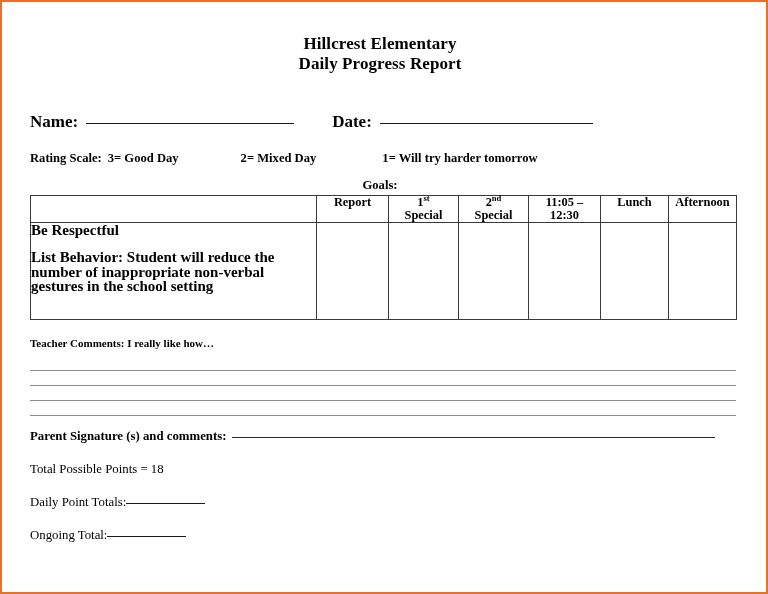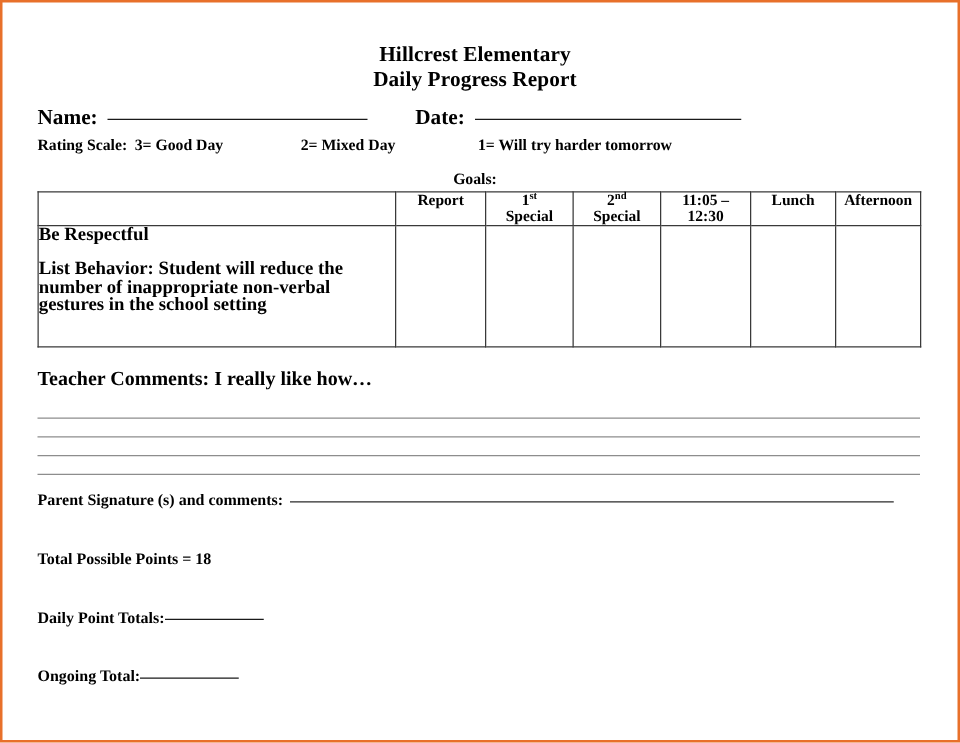--- a/index.html
+++ b/index.html
@@ -41,41 +41,41 @@
     font-weight: bold;
     font-size: 17px;
     line-height: 20px;
     letter-spacing: 0.1px;
   }
 
   
   .namedate {
     display: flex;
     align-items: baseline;
-    margin-top: 10px;
+    margin-top: 38px;
     font-weight: bold;
   }
   .field-label {
     font-size: 17px;
     font-weight: bold;
     white-space: nowrap;
   }
   .rule {
     display: inline-block;
     border-bottom: 1.6px solid #1a1a1a;
     position: relative;
     top: -3px;
   }
   .rule-name { width: 208px; margin-left: 8px; }
   .gap-namedate { width: 38px; }
   .rule-date { width: 213px; margin-left: 8px; }
 
   
   .rating {
-    margin-top: 5px;
+    margin-top: 19px;
     font-weight: bold;
     font-size: 12.6px;
     display: flex;
     white-space: nowrap;
   }
   .rating .r1 { }
   .rating .r2 { margin-left: 62px; }
   .rating .r3 { margin-left: 66px; }
 
   
@@ -129,21 +129,21 @@
   col.c-sp1      { width: 70px; }
   col.c-sp2      { width: 70px; }
   col.c-mid      { width: 72px; }
   col.c-lunch    { width: 68px; }
   col.c-after    { width: 68px; }
 
   
   .teacher-comments {
     margin-top: 17px;
     font-weight: bold;
-    font-size: 16px;
+    font-size: 11px;
   }
   .blanklines {
     margin-top: 7px;
   }
   .blankline {
     border-bottom: 1.5px solid #8d8d8d;
     height: 14px;
     width: 706px;
   }
 
@@ -160,22 +160,22 @@
     width: 483px;
     margin-left: 6px;
     border-bottom: 1.4px solid #2b2b2b;
     position: relative;
     top: -2px;
   }
 
   
   .totals { margin-top: 0; }
   .total-row {
-    margin-top: 32px;
-    font-weight: bold;
+    margin-top: 18px;
+    font-weight: normal;
     font-size: 12.8px;
     display: flex;
     align-items: baseline;
     white-space: nowrap;
   }
   .rule-daily {
     width: 79px;
     border-bottom: 1.5px solid #1a1a1a;
     position: relative;
     top: -2px;

